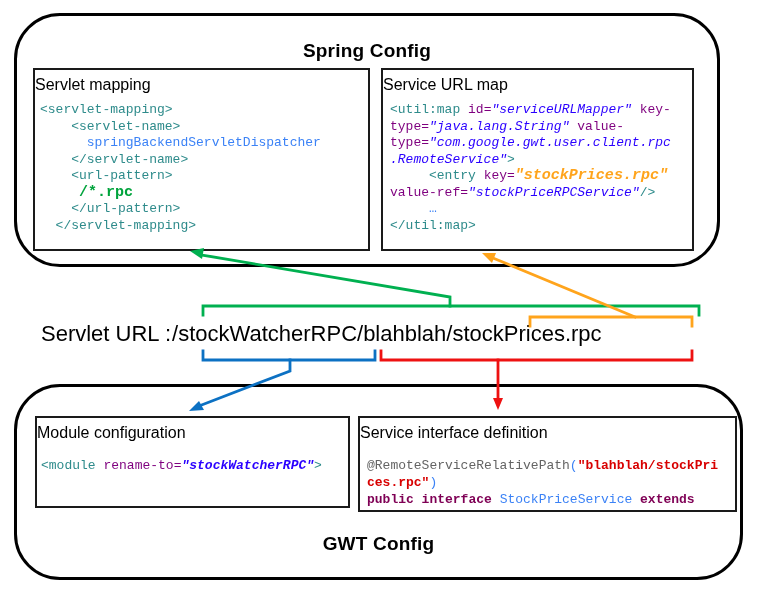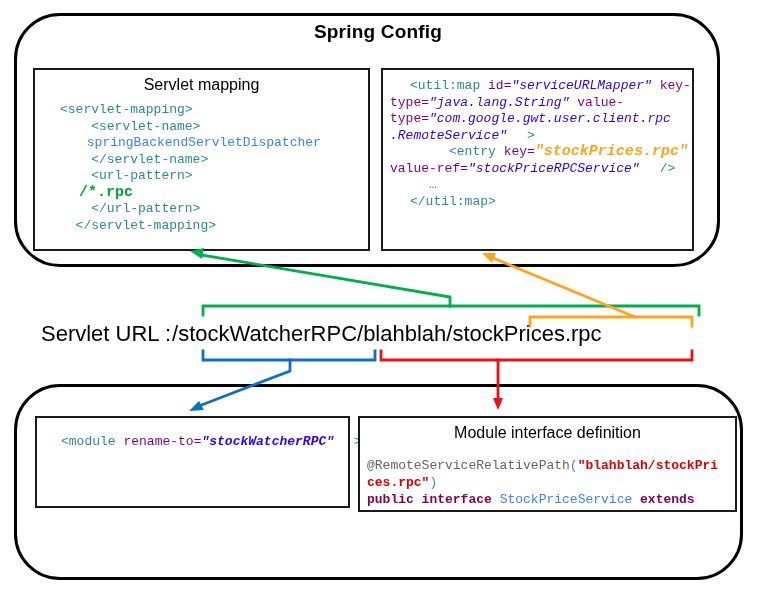--- a/index.html
+++ b/index.html
@@ -11,27 +11,27 @@
     position:absolute;border:3.5px solid #000;border-radius:46px;
     background:#fff;box-sizing:border-box;
   }
   .big-title{
     position:absolute;left:0;width:100%;text-align:center;
     font-size:19px;font-weight:bold;letter-spacing:.2px;
   }
   .codebox{
     position:absolute;border:2px solid #1a1a1a;background:#fff;box-sizing:border-box;
   }
-  .box-title{text-align:center;font-size:16px;margin-top:6px;}
+  .box-title{font-size:16px;margin-top:6px;}
   .code{
     font-family:"Liberation Mono","DejaVu Sans Mono",monospace;
     font-size:13px;line-height:16.5px;white-space:pre;margin-top:8px;
   }
   .code.mid{line-height:17px;margin-top:15px;}
-  .tok-tag{color:var(--c-tag-teal);margin-left:20px;}
+  .tok-tag{color:var(--c-tag-teal);}
   .tok-attr{color:var(--c-attr-purple);}
   .tok-val{color:var(--c-value-blue);font-style:italic;}
   .tok-valbold{color:var(--c-value-blue);font-style:italic;font-weight:bold;}
   .tok-plain{color:#3b82f6;}
   .tok-hlgreen{color:var(--c-highlight-green);font-weight:bold;font-size:15px;}
   .tok-hlorange{color:var(--c-highlight-orange);font-weight:bold;font-style:italic;font-size:15px;}
   .tok-ann{color:var(--c-annotation-gray);}
   .tok-strred{color:var(--c-string-red);font-weight:bold;}
   .tok-kw{color:var(--c-keyword-purple);font-weight:bold;}
   .url-row{
@@ -42,44 +42,47 @@
   .st-green{stroke:var(--c-green);}   .fl-green{fill:var(--c-green);}
   .st-orange{stroke:var(--c-orange);} .fl-orange{fill:var(--c-orange);}
   .st-blue{stroke:var(--c-blue);}     .fl-blue{fill:var(--c-blue);}
   .st-red{stroke:var(--c-red);}       .fl-red{fill:var(--c-red);}
   .arrow-line{fill:none;stroke-width:2.8;stroke-linecap:square;stroke-linejoin:miter;}
 </style>
 </head>
 <body>
 
 <div class="rounded" style="left:14px;top:13px;width:706px;height:254px;">
-  <div class="big-title" style="top:5px;padding-left:11px;">Spring Config</div>
+  <div class="big-title" style="top:24px;">Spring Config</div>
 
   <div class="codebox" style="left:16px;top:52px;width:337px;height:183px;">
     <div class="box-title">Servlet mapping</div>
     <div class="code" style="padding-left:5px;"><div><span class="tok-tag">&lt;servlet-mapping&gt;</span></div><div><span class="tok-tag">    &lt;servlet-name&gt;</span></div><div><span class="tok-plain">      springBackendServletDispatcher</span></div><div><span class="tok-tag">    &lt;/servlet-name&gt;</span></div><div><span class="tok-tag">    &lt;url-pattern&gt;</span></div><div><span class="tok-plain">     </span><span class="tok-hlgreen">/*.rpc</span></div><div><span class="tok-tag">    &lt;/url-pattern&gt;</span></div><div><span class="tok-tag">  &lt;/servlet-mapping&gt;</span></div></div>
   </div>
 
   <div class="codebox" style="left:364px;top:52px;width:313px;height:183px;">
+    <div class="box-title">Service URL map</div>
     <div class="code" style="padding-left:7px;"><div><span class="tok-tag">&lt;util:map</span><span class="tok-plain"> </span><span class="tok-attr">id=</span><span class="tok-val">"serviceURLMapper"</span><span class="tok-plain"> </span><span class="tok-attr">key-</span></div><div><span class="tok-attr">type=</span><span class="tok-val">"java.lang.String"</span><span class="tok-plain"> </span><span class="tok-attr">value-</span></div><div><span class="tok-attr">type=</span><span class="tok-val">"com.google.gwt.user.client.rpc</span></div><div><span class="tok-val">.RemoteService"</span><span class="tok-tag">&gt;</span></div><div><span class="tok-plain">     </span><span class="tok-tag">&lt;entry</span><span class="tok-plain"> </span><span class="tok-attr">key=</span><span class="tok-hlorange">"stockPrices.rpc"</span></div><div><span class="tok-attr">value-ref=</span><span class="tok-val">"stockPriceRPCService"</span><span class="tok-tag">/&gt;</span></div><div><span class="tok-plain">     …</span></div><div><span class="tok-tag">&lt;/util:map&gt;</span></div></div>
   </div>
 </div>
 
 <div class="url-row">
   <span>Servlet URL :</span><span class="url-text">/stockWatcherRPC/blahblah/stockPrices.rpc</span>
 </div>
 
 <div class="rounded" style="left:14px;top:384px;width:729px;height:196px;">
+  <div class="big-title" style="top:146px;">GWT Config</div>
 
   <div class="codebox" style="left:18px;top:29px;width:315px;height:92px;">
+    <div class="box-title">Module configuration</div>
     <div class="code mid" style="padding-left:4px;"><div><span class="tok-tag">&lt;module</span><span class="tok-plain"> </span><span class="tok-attr">rename-to=</span><span class="tok-valbold">"stockWatcherRPC"</span><span class="tok-tag">&gt;</span></div></div>
   </div>
 
   <div class="codebox" style="left:341px;top:29px;width:379px;height:96px;">
-    <div class="box-title">Module interface definition</div>
+    <div class="box-title">Service interface definition</div>
     <div class="code mid" style="padding-left:7px;"><div><span class="tok-ann">@RemoteServiceRelativePath</span><span class="tok-plain">(</span><span class="tok-strred">"blahblah/stockPri</span></div><div><span class="tok-strred">ces.rpc"</span><span class="tok-plain">)</span></div><div><span class="tok-kw">public interface</span><span class="tok-plain"> StockPriceService </span><span class="tok-kw">extends</span></div></div>
   </div>
 </div>
 
 <svg class="arrows" width="758" height="592" viewBox="0 0 758 592">
 
   <g>
     <path class="arrow-line st-green" d="M203,315 L203,306 L699,306 L699,315"></path>
     <path class="arrow-line st-green" d="M450,306 L450,297 L202,255"></path>
     <polygon class="fl-green" points="190,251 204,248 202,259"></polygon>

